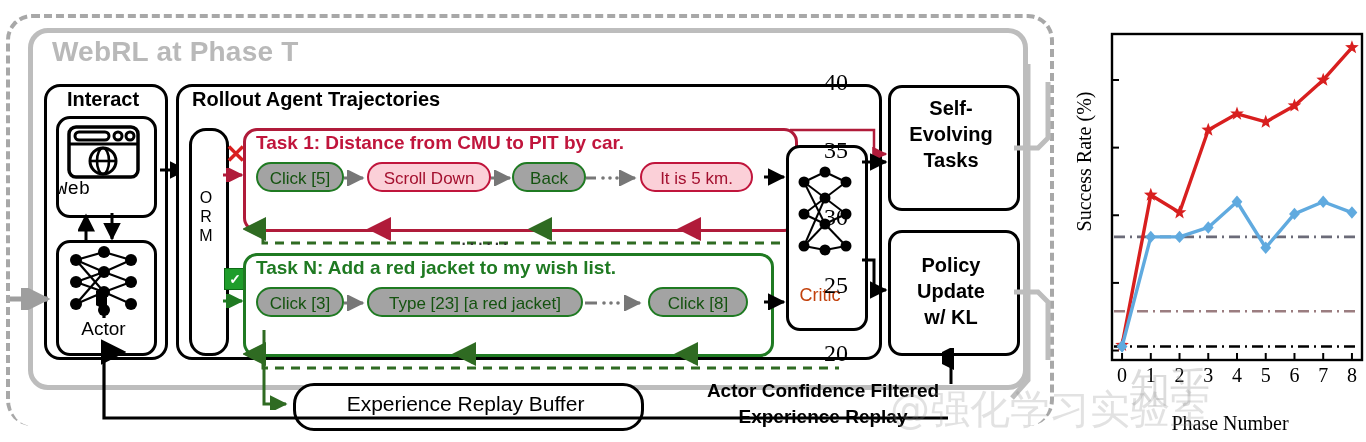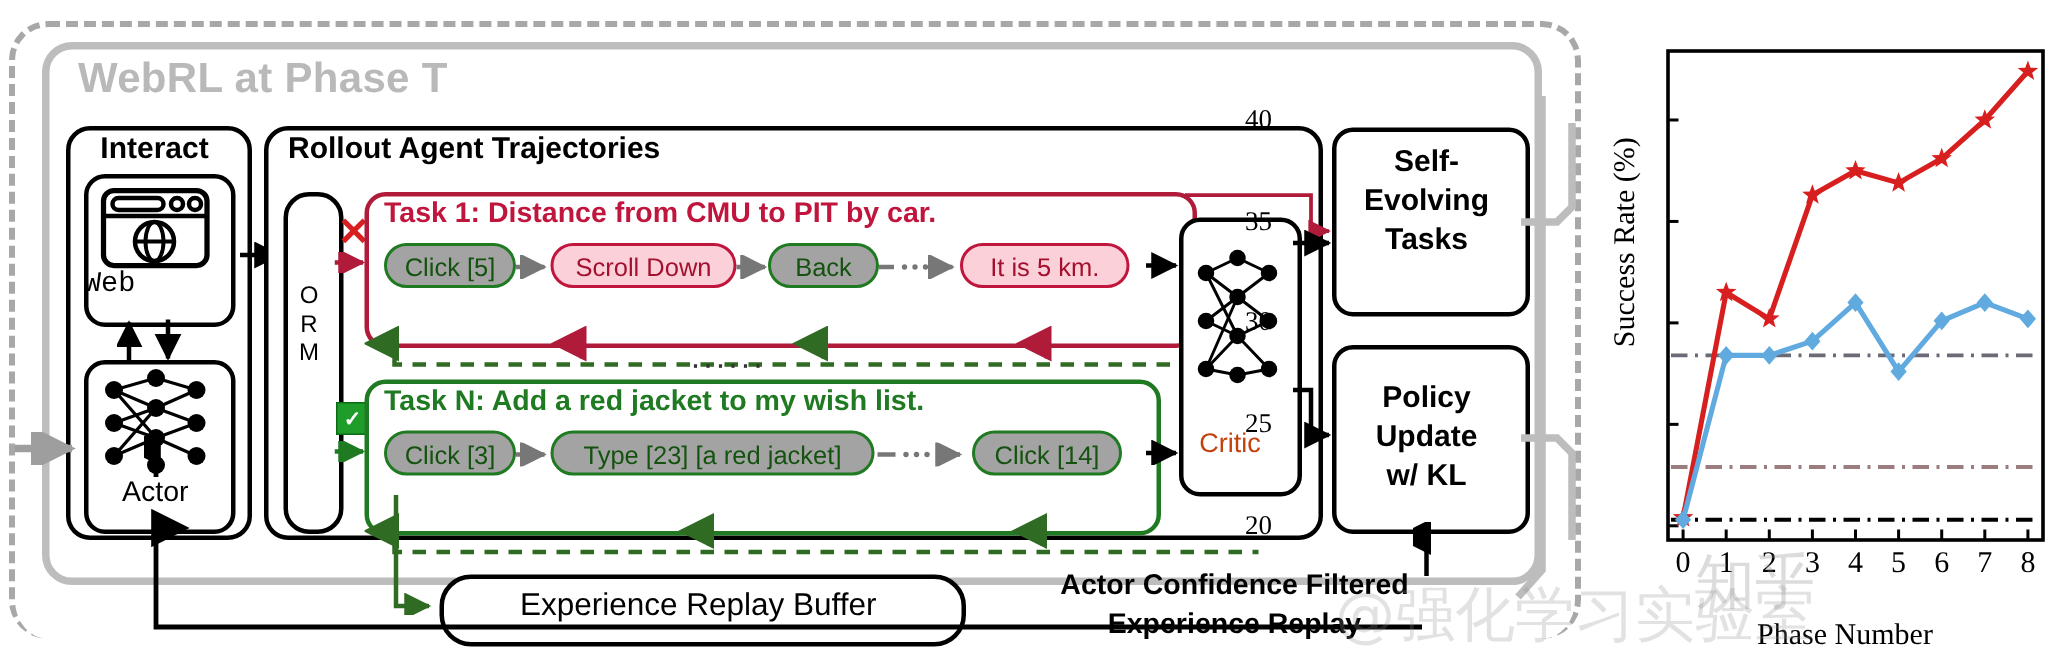--- a/index.html
+++ b/index.html
@@ -131,21 +131,21 @@
     position:absolute;left:-56px;top:150px;width:180px;text-align:center;
     font-family:"Liberation Serif",serif;font-size:20px;color:#000;
     transform:rotate(-90deg);transform-origin:center;
   }
   .xlab{
     position:absolute;left:60px;top:412px;width:240px;text-align:center;
     font-family:"Liberation Serif",serif;font-size:20px;color:#000;
   }
   .ytick{
     position:absolute;right:0;width:34px;text-align:right;
-    font-family:"Liberation Serif",serif;font-size:18px;color:#000;transform:translateY(-11px);
+    font-family:"Liberation Serif",serif;font-size:24px;color:#000;transform:translateY(-11px);
   }
   .xtick{
     position:absolute;top:364px;width:24px;text-align:center;
     font-family:"Liberation Serif",serif;font-size:20px;color:#000;
   }
   .plot-label{
     position:absolute;font-family:"Liberation Serif",serif;color:#000;white-space:nowrap;
   }
   .watermark{
     position:absolute;left:1130px;top:360px;font-size:40px;color:rgba(140,140,140,.30);
@@ -301,21 +301,21 @@
     <path d="M455,34 L455,24" stroke="#b01b3a" stroke-width="3" marker-end="url(#upr)"></path>
     <path d="M20,34 L20,38 L556,38" stroke="#2f6b22" stroke-width="3" stroke-dasharray="9 7" fill="none"></path>
   </svg>
 
   <div class="abs" style="left:460px;top:230px;font-size:22px;color:#333;letter-spacing:1px;">······</div>
 
   <div class="abs taskn-box"></div>
   <div class="abs taskn-title">Task N: Add a red jacket to my wish list.</div>
   <div class="abs pill green" style="left:256px;top:287px;width:88px;">Click [3]</div>
   <div class="abs pill green" style="left:367px;top:287px;width:216px;">Type [23] [a red jacket]</div>
-  <div class="abs pill green" style="left:648px;top:287px;width:100px;">Click [14]</div>
+  <div class="abs pill green" style="left:648px;top:287px;width:100px;">Click [8]</div>
   <svg class="abs" style="left:340px;top:295px;" width="310" height="16">
     <defs>
         <marker id="ak2" markerWidth="7" markerHeight="7" refX="5.5" refY="3" orient="auto">
           <path d="M0,0 L6,3 L0,6 z" fill="#777"></path>
         </marker>
       </defs>
     <line x1="4" y1="8" x2="23" y2="8" stroke="#777" stroke-width="3" marker-end="url(#ak2)"></line>
     <line x1="245" y1="8" x2="257" y2="8" stroke="#777" stroke-width="3"></line>
     <circle cx="264" cy="8" r="1.8" fill="#777"></circle>
       <circle cx="271" cy="8" r="1.8" fill="#777"></circle>

